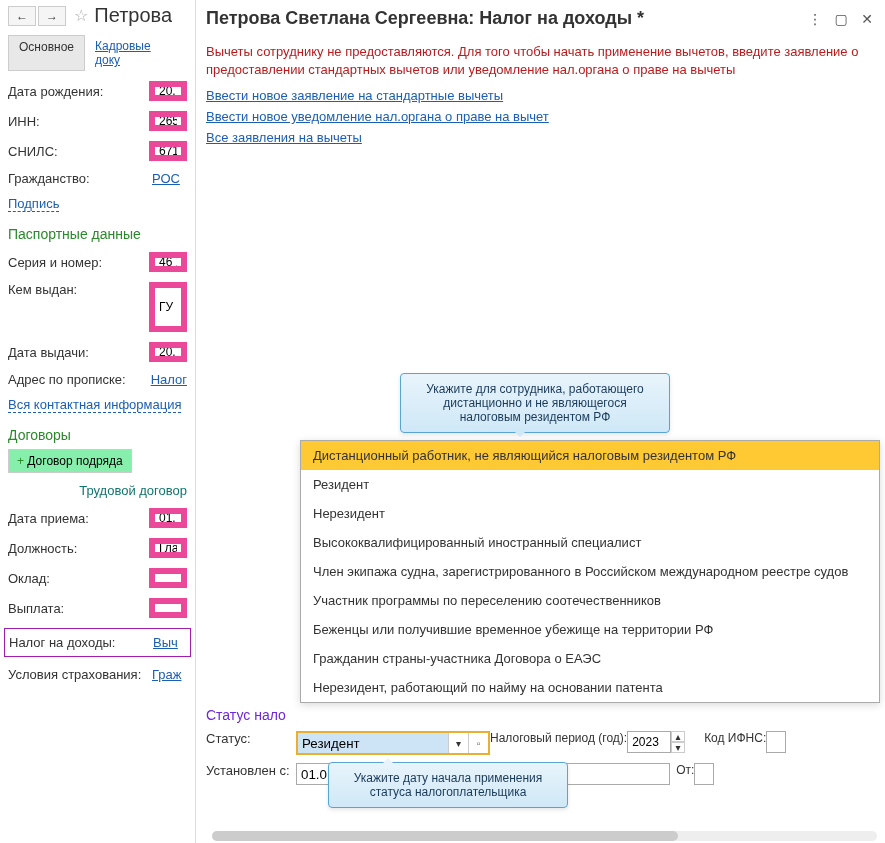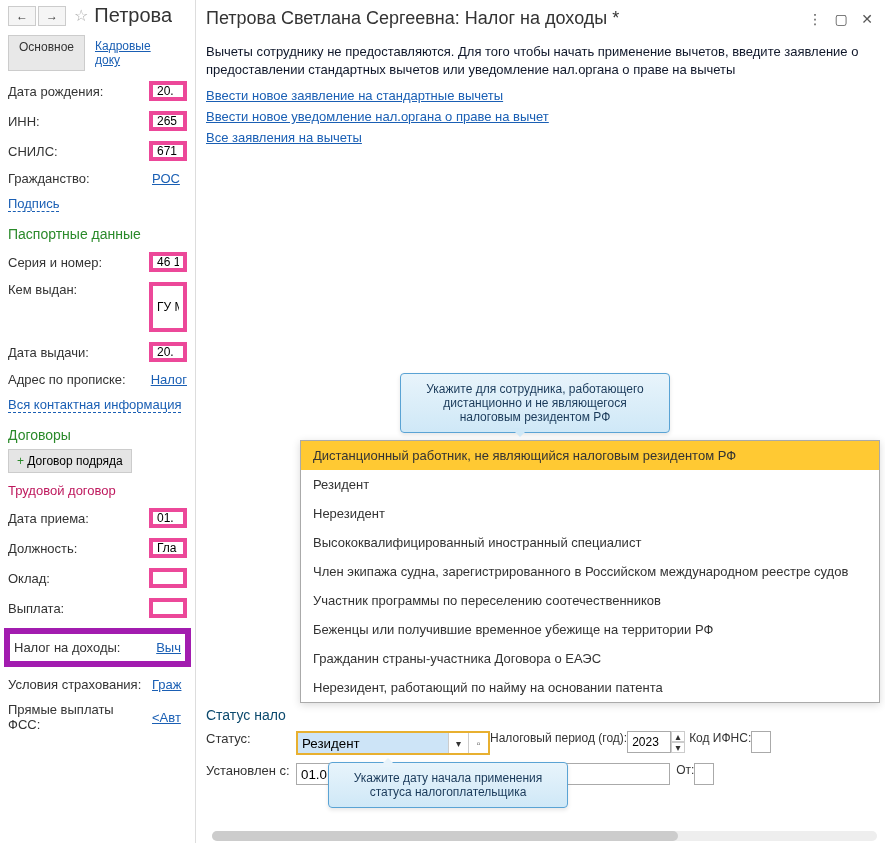--- a/index.html
+++ b/index.html
@@ -62,21 +62,21 @@
   margin: 6px 0;
 }
 .field-row {
   display: flex;
   align-items: center;
   margin: 10px 0;
   gap: 4px;
 }
 .field-label { width: 140px; font-size: 13px; }
 .field-input {
-  border: 4px solid #ec4899;
+  border: 6px solid #ec4899;
   padding: 2px 4px;
   font-size: 12px;
   width: 38px;
   height: 20px;
 }
 .link-blue {
   color: #1a5fb4;
   text-decoration: underline;
   cursor: pointer;
   font-size: 13px;
@@ -87,27 +87,27 @@
   cursor: pointer;
   font-size: 13px;
 }
 .section-title {
   color: #2a8a2a;
   font-size: 14px;
   margin: 14px 0 6px 0;
 }
 .btn-gray {
   border: 1px solid #ccc;
-  background: #e5e5e5;
+  background: #86efac;
   padding: 4px 8px;
   cursor: pointer;
   font-size: 12px;
 }
 .highlight-row {
-  border: 6px solid #a21caf;
+  border: 1px solid #a21caf;
   padding: 6px 4px;
   margin: 4px -4px;
 }
 
 
 .right-panel {
   position: absolute;
   left: 195px; top: 0;
   width: 690px;
   height: 843px;
@@ -116,34 +116,35 @@
 }
 .modal-header {
   display: flex;
   align-items: center;
   padding: 8px 10px;
   gap: 8px;
 }
 .modal-title {
   font-size: 18px;
   flex: 1;
+  font-weight: bold;
 }
 .win-controls { display: flex; gap: 10px; }
 .win-btn { cursor: pointer; font-size: 14px; color: #555; width: 16px; text-align: center; }
 .modal-body { padding: 6px 10px; }
-.desc-text { color: #0f172a; font-size: 13px; line-height: 1.35; margin-bottom: 10px; }
+.desc-text { color: #b91c1c; font-size: 13px; line-height: 1.35; margin-bottom: 10px; }
 .link-line { margin: 6px 0; }
 
 .status-section {
   position: absolute;
   bottom: 8px;
   left: 10px;
   right: 10px;
 }
-.status-title { color: #0c4a6e; font-size: 14px; margin-bottom: 8px; }
+.status-title { color: #6d28d9; font-size: 14px; margin-bottom: 8px; }
 .status-row { display: flex; align-items: flex-start; gap: 0; margin: 8px 0; }
 .status-row .lbl { width: 90px; font-size: 13px; }
 .combo-wrap {
   display: flex;
   border: 2px solid #e8b030;
   height: 24px;
 }
 .combo-input {
   border: none;
   background: #cde4f7;
@@ -291,21 +292,21 @@
   </div>
   <div class="field-row">
     <span class="link-blue-dotted">Вся контактная информация</span>
   </div>
 
   <div class="section-title">Договоры</div>
   <button class="btn-gray">
     <span style="color:#2a8a2a;">+</span>
     <span>Договор подряда</span>
   </button>
-  <div style="color:#be185d;font-size:13px;margin:10px 0 4px 0;">Трудовой договор</div>
+  <div style="color:#0f766e;font-size:13px;margin:10px 0 4px 0;text-align:right;">Трудовой договор</div>
   <div class="field-row">
     <span class="field-label">Дата приема:</span>
     <input class="field-input" value="01." style="">
   </div>
   <div class="field-row">
     <span class="field-label">Должность:</span>
     <input class="field-input" value="Гла" style="">
   </div>
   <div class="field-row">
     <span class="field-label">Оклад:</span>
@@ -315,24 +316,20 @@
     <span class="field-label">Выплата:</span>
     <input class="field-input" style="">
   </div>
   <div class="field-row highlight-row">
     <span class="field-label">Налог на доходы:</span>
     <span class="link-blue">Выч</span>
   </div>
   <div class="field-row">
     <span class="field-label">Условия страхования:</span>
     <span class="link-blue">Граж</span>
-  </div>
-  <div class="field-row">
-    <span class="field-label">Прямые выплаты ФСС:</span>
-    <span class="link-blue">&lt;Авт</span>
   </div>
 </div>
 
 <div class="right-panel">
   <div class="modal-header">
     <span class="modal-title">Петрова Светлана Сергеевна: Налог на доходы *</span>
     <div class="win-controls">
       <span class="win-btn">⋮</span>
       <span class="win-btn">▢</span>
       <span class="win-btn">✕</span>
@@ -354,21 +351,21 @@
         <input class="combo-input" value="Резидент" style="">
         <div class="combo-btn">▾</div>
         <div class="combo-btn">▫</div>
       </div>
       <span style="margin-left:0;">Налоговый период (год):</span>
       <input class="plain-input" style="width: 44px;" value="2023">
       <div style="display:flex;flex-direction:column;">
         <div class="combo-btn" style="height:11px;width:14px;border:1px solid #ccc;">▴</div>
         <div class="combo-btn" style="height:11px;width:14px;border:1px solid #ccc;">▾</div>
       </div>
-      <span style="margin-left:4px;">Код ИФНС:</span>
+      <span style="margin-left:19px;">Код ИФНС:</span>
       <input class="plain-input" style="width: 20px;">
     </div>
 
     <div class="status-row">
       <span class="lbl">Установлен с:</span>
       <div class="date-wrap">
         <input value="01.01.2024" style="">
         <div class="cal-btn">📅</div>
       </div>
       <span style="margin-left:100px;">Номер:</span>

